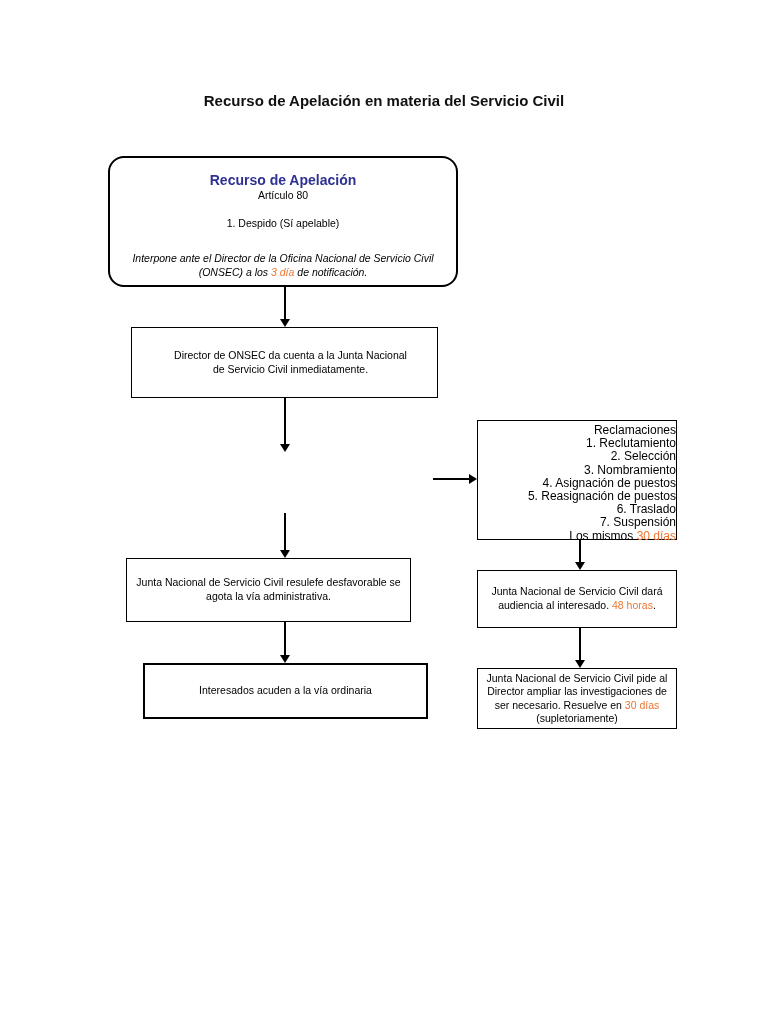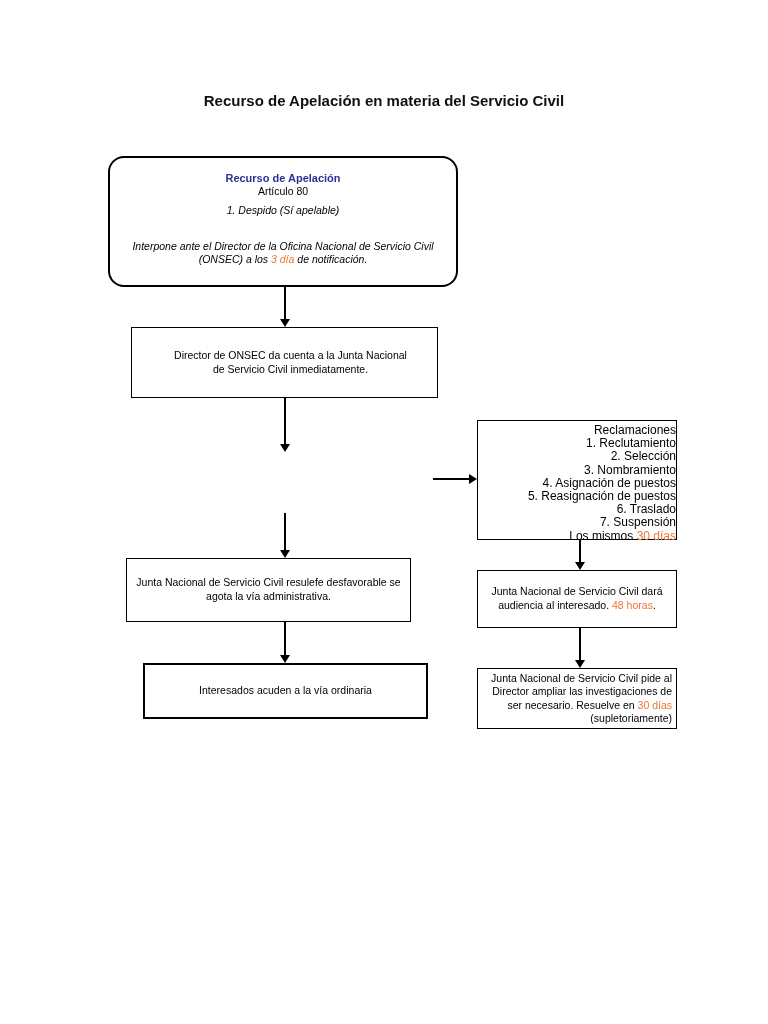--- a/index.html
+++ b/index.html
@@ -14,36 +14,36 @@
     text-align:center; font-size:15px; font-weight:bold; color:#111;
   }
   .box {
     position:absolute; background:#fff; border:1px solid #000;
     display:flex; flex-direction:column; align-items:center; justify-content:center;
     text-align:center; font-size:10.5px; line-height:1.3; color:#000;
   }
   .hl { color:var(--orange); }
   
   .start-box { left:108px; top:156px; width:350px; height:131px; border-width:2px; border-radius:16px; justify-content:flex-start; padding-top:13px; }
-  .start-heading { font-weight:bold; color:var(--blue); font-size:11px; }
+  .start-heading { font-weight:bold; color:var(--blue); font-size:14px; }
   .start-sub { font-size:10.5px; }
-  .start-item { margin-top:5px;font-style:italic; }
+  .start-item { margin-top:14px; }
   .start-body { margin-top:22px; max-width:330px;font-style:italic; }
   
   .director-box { left:131px; top:327px; width:307px; height:71px; border-width:1px;padding-left:12px; }
   .director-box p { max-width:242px; }
   .resolve-box { left:135px; top:452px; width:298px; height:61px; border-width:2px; }
   .unfavorable-box { left:126px; top:558px; width:285px; height:64px; border-width:1.5px; }
   .unfavorable-box p { max-width:278px; }
   .ordinary-box { left:143px; top:663px; width:285px; height:56px; border-width:2px; }
   
   .claims-box { left:477px; top:420px; width:200px; height:120px; border-width:1.5px; font-size:12px; line-height:13.2px; justify-content:flex-start; padding-top:3px;align-items:flex-end; }
   .hearing-box { left:477px; top:570px; width:200px; height:58px; border-width:1.5px; }
   .hearing-box p { max-width:186px; }
-  .investigation-box { left:477px; top:668px; width:200px; height:61px; border-width:1.5px; line-height:1.25;text-align:right; }
+  .investigation-box { left:477px; top:668px; width:200px; height:61px; border-width:1.5px; line-height:1.25; }
   .investigation-box p { max-width:190px; }
   
   .shaft-v { position:absolute; width:2px; background:#000; }
   .shaft-h { position:absolute; height:2px; background:#000; }
   .head-down { position:absolute; width:0; height:0;
     border-left:5px solid transparent; border-right:5px solid transparent; border-top:8px solid #000; }
   .head-right { position:absolute; width:0; height:0;
     border-top:5px solid transparent; border-bottom:5px solid transparent; border-left:8px solid #000; }
 </style>
 </head>

